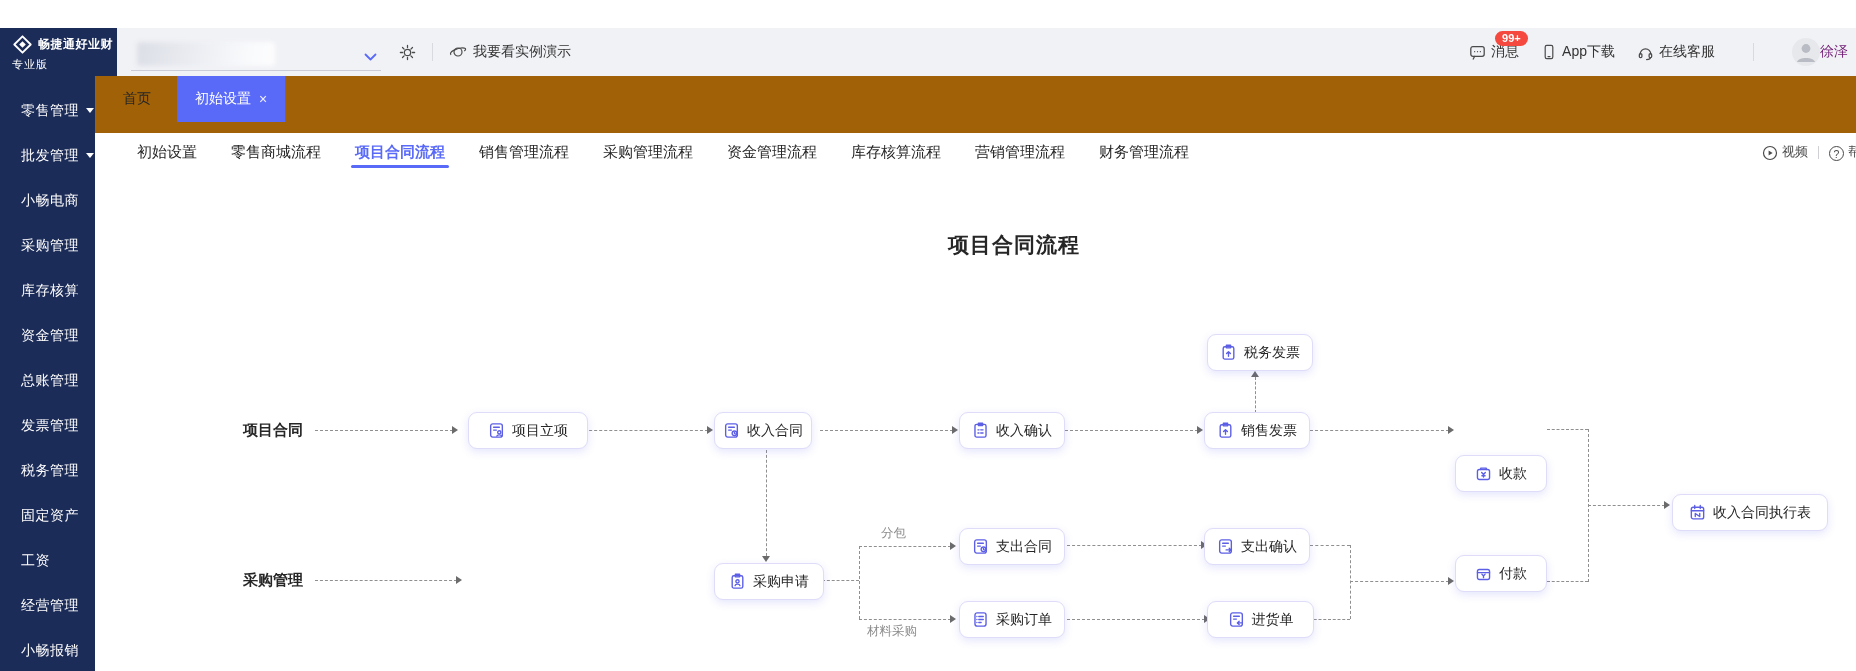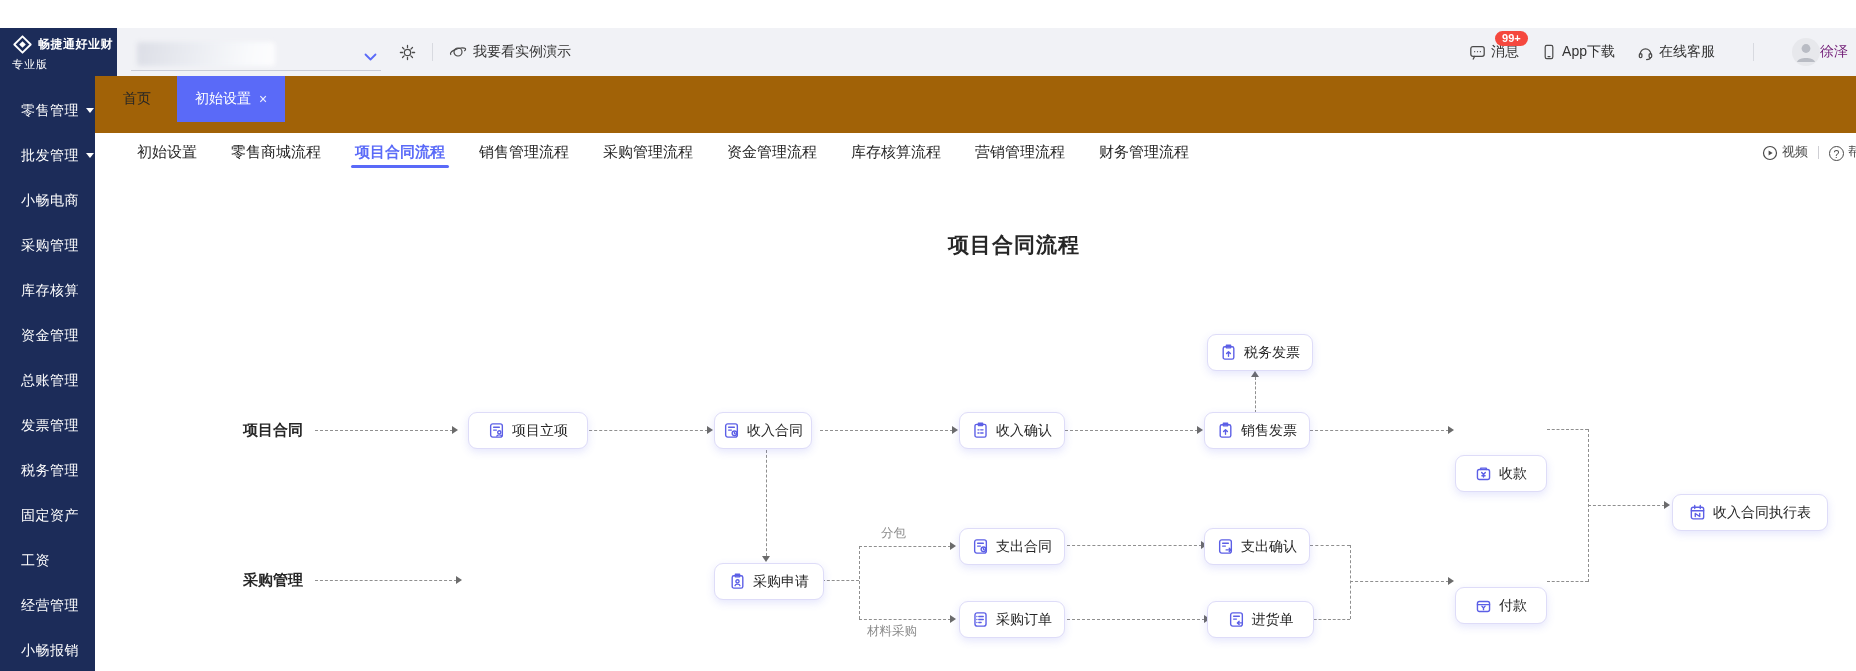--- a/index.html
+++ b/index.html
@@ -389,21 +389,21 @@
     <span>采购订单</span>
   </div>
   <div class="node" style="left:1112px; top:430px; width:107px;">
     <svg width="17" height="17" viewBox="0 0 16 16" fill="none" stroke="#5c5fe6" stroke-width="1.3" stroke-linecap="round" stroke-linejoin="round">
         <rect x="2.5" y="1.8" width="11" height="12.4" rx="2"></rect>
         <path d="M5.3 5h5.4M5.3 7.6h2.6"></path>
         <path d="M13.4 11.2H8.8M10.5 9.6l-1.7 1.6 1.7 1.6"></path>
       </svg>
     <span>进货单</span>
   </div>
-  <div class="node" style="left:1360px; top:416px; width:92px;">
+  <div class="node" style="left:1360px; top:384px; width:92px;">
     <svg width="17" height="17" viewBox="0 0 16 16" fill="none" stroke="#5c5fe6" stroke-width="1.3" stroke-linecap="round" stroke-linejoin="round">
         <rect x="2.3" y="4.2" width="11.4" height="9.4" rx="1.8"></rect>
         <path d="M2.3 7.2h11.4"></path>
         <path d="M6.5 8.6L8 10.3l1.5-1.7M8 10.3v1.6"></path>
       </svg>
     <span>付款</span>
   </div>
   <div class="node" style="left:1577px; top:317px; width:156px;margin-top:6px;">
     <svg width="17" height="17" viewBox="0 0 16 16" fill="none" stroke="#5c5fe6" stroke-width="1.3" stroke-linecap="round" stroke-linejoin="round">
         <rect x="2.2" y="3" width="11.6" height="11" rx="1.8"></rect>

